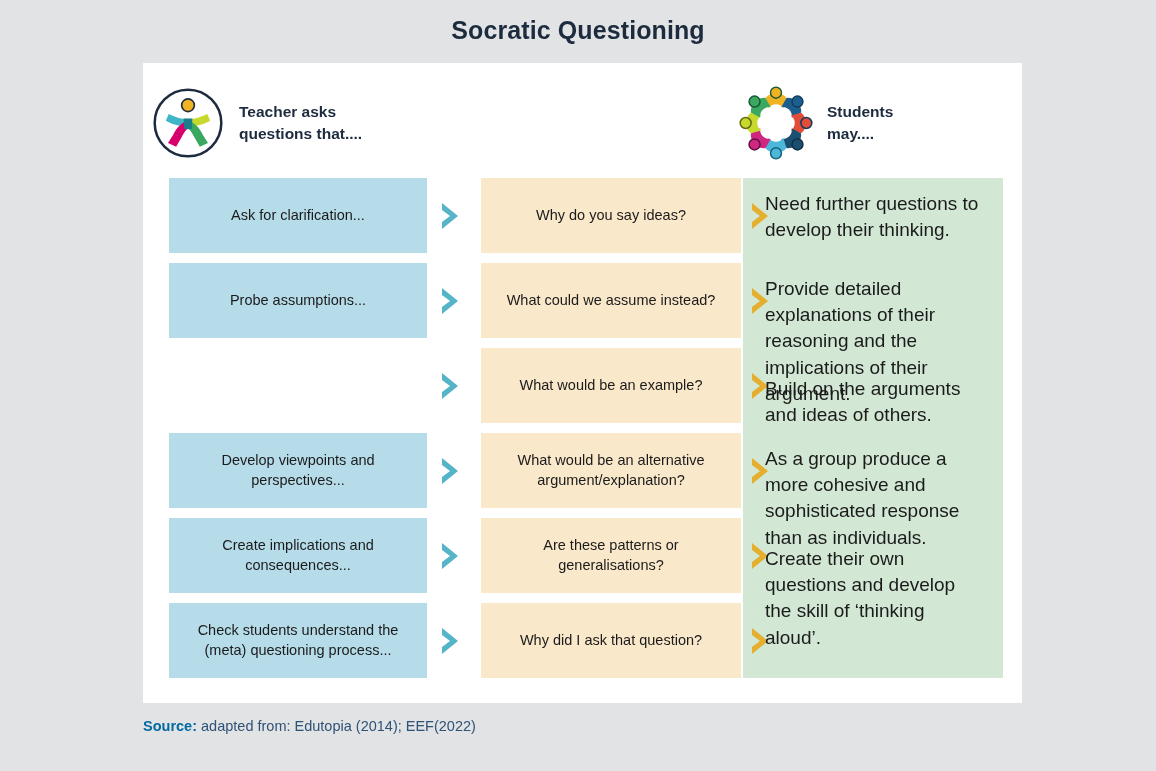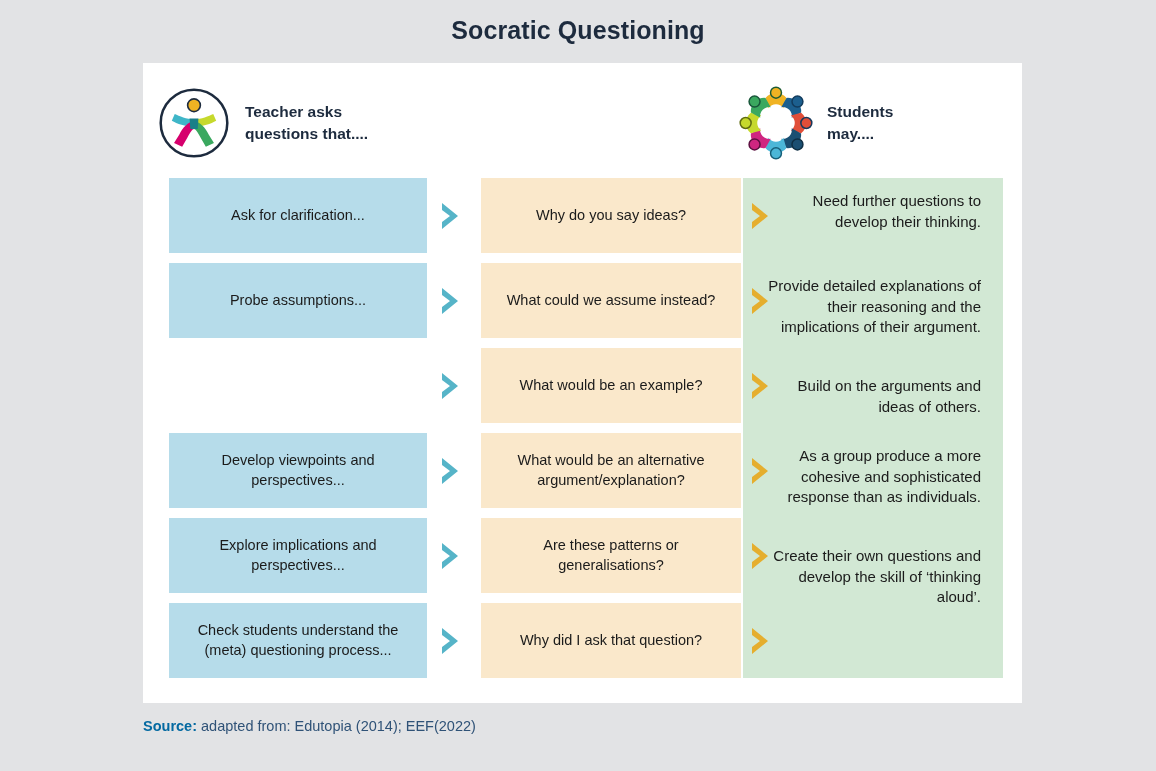--- a/index.html
+++ b/index.html
@@ -45,21 +45,21 @@
     top: 0;
     width: 879px;
     height: 115px;
   }
   .hdr {
     position: absolute;
     display: flex;
     align-items: center;
     gap: 14px;
   }
-  .hdr-teacher { left: 14px; top: 23px; }
+  .hdr-teacher { left: 8px; top: 23px; }
   .hdr-students { left: 596px; top: 23px; }
   .hdr-label {
     font-size: 15.5px;
     font-weight: bold;
     color: #1d2b3e;
     line-height: 1.45;
     white-space: pre-line;
   }
   .icon-wrap {
     width: 74px;
@@ -125,24 +125,24 @@
     top: 115px;
     width: 260px;
     height: 500px;
   }
   .student-item {
     position: absolute;
     left: 0;
     width: 260px;
     box-sizing: border-box;
     padding: 0 22px 0 22px;
-    font-size: 15px;
+    font-size: 19px;
     color: #1b1b1b;
     line-height: 1.38;
-    text-align: right;
+    text-align: left;
   }
   .si0 { top: 13px; }
   .si1 { top: 98px; }
   .si2 { top: 198px; }
   .si3 { top: 268px; }
   .si4 { top: 368px; }
   
   .source {
     position: absolute;
     left: 143px;
@@ -286,21 +286,21 @@
         </span>
         <div class="cell cell-question">What would be an alternative argument/explanation?</div>
         <span class="chev chev-gold">
           <svg viewBox="0 0 26 32" width="26" height="32">
               <path d="M5 3 L21 16 L5 29 L5 22 L13 16 L5 10 Z" fill="#e5ae2e"></path>
             </svg>
         </span>
       </div>
 
       <div class="row">
-        <div class="cell cell-teacher">Explore implications and perspectives...</div>
+        <div class="cell cell-teacher">Create implications and consequences...</div>
         <span class="chev chev-teal">
           <svg viewBox="0 0 26 32" width="26" height="32">
               <path d="M5 3 L21 16 L5 29 L5 22 L13 16 L5 10 Z" fill="#56b4c8"></path>
             </svg>
         </span>
         <div class="cell cell-question">Are these patterns or generalisations?</div>
         <span class="chev chev-gold">
           <svg viewBox="0 0 26 32" width="26" height="32">
               <path d="M5 3 L21 16 L5 29 L5 22 L13 16 L5 10 Z" fill="#e5ae2e"></path>
             </svg>

